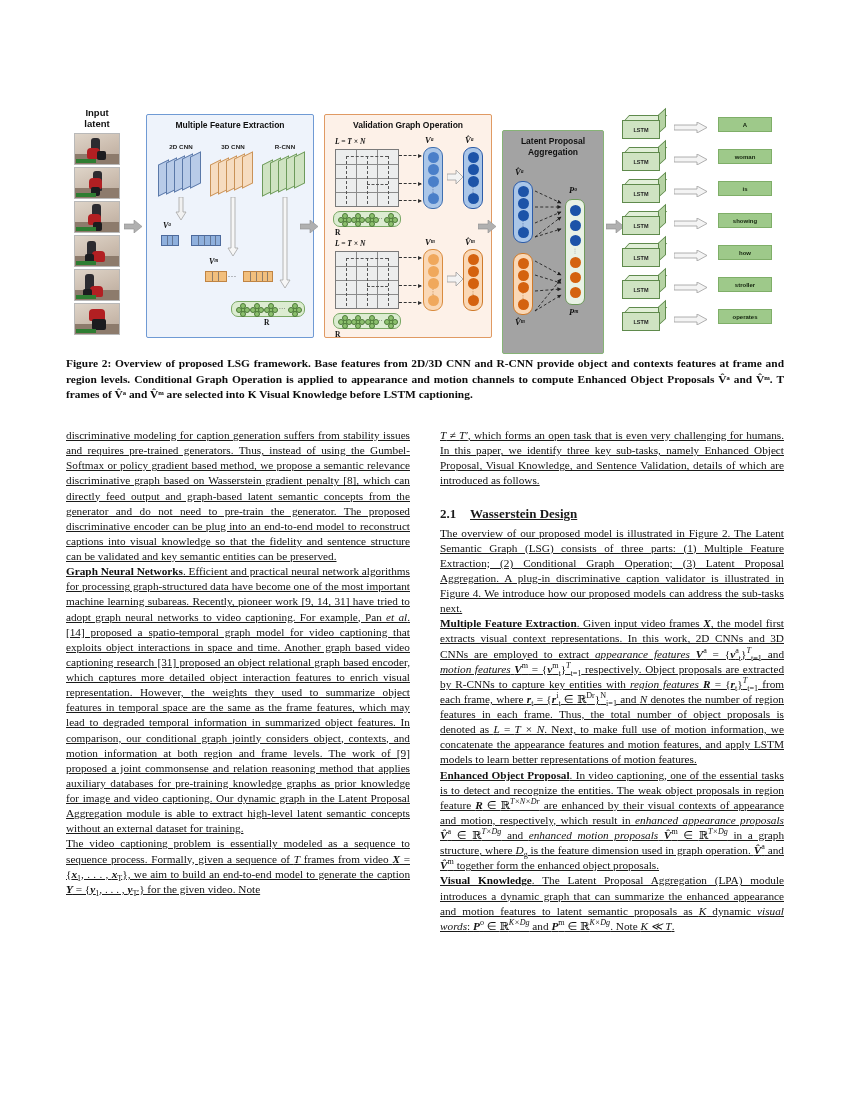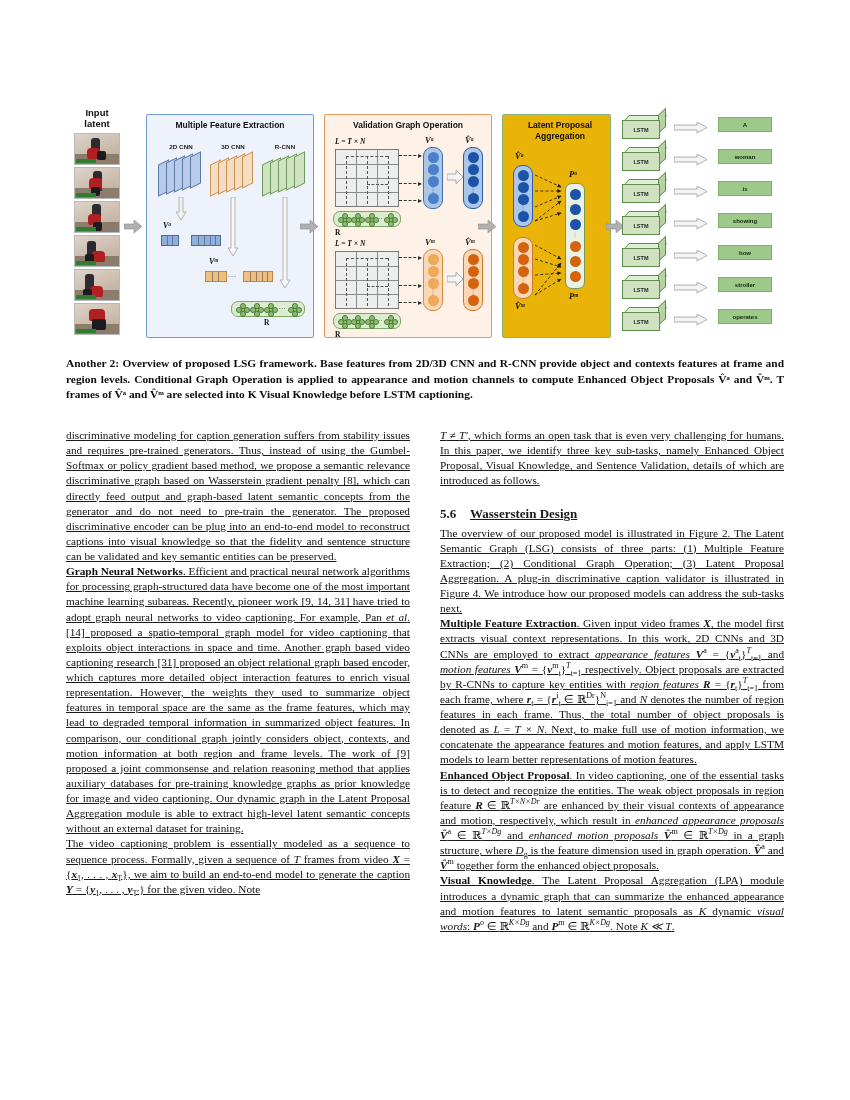--- a/index.html
+++ b/index.html
@@ -49,21 +49,21 @@
   .panel {
     position:absolute; border-radius:2px;
   }
   .panel-title {
     font-family:"Liberation Sans", sans-serif;
     font-weight:bold; font-size:8.5px; text-align:center; color:#111;
     padding-top:5px; line-height:1.25;
   }
   .p-mfe { left:80px; top:14px; width:166px; height:222px; background:#eef3fb; border:1px solid #6f9ad4; }
   .p-cgo { left:258px; top:14px; width:166px; height:222px; background:#fdf1e8; border:1px solid #e09a63; }
-  .p-lpa { left:436px; top:14px; width:100px; height:222px; background:#eab308; border:1px solid #86b376;padding-left:7px; }
+  .p-lpa { left:436px; top:30px; width:100px; height:222px; background:#a3a3a3; border:1px solid #86b376; }
 
   
   .cnn-row { position:absolute; top:28px; left:0; width:100%; }
   .cnn-group { position:absolute; text-align:center; }
   .cnn-lab {
     font-family:"Liberation Sans", sans-serif; font-size:6.2px; font-weight:bold;
     color:#222; margin-bottom:2px; letter-spacing:.1px;
   }
   .cnn-stack { position:relative; width:46px; height:40px; margin:0 auto; }
   .cnn-stack .sheet {
@@ -722,37 +722,37 @@
                 <polygon points="0,3 23,3 23,0 33,5.5 23,11 23,8 0,8" fill="#f4f4f4" stroke="#9d9d9d" stroke-width="0.8"></polygon>
               </svg></div>
           <div class="word-box">operates</div>
         </div>
       </div>
 
     </div>
   </div>
 
   <div class="caption">
-    <span>Another 2:</span><span> Overview of proposed LSG framework. Base features from 2D/3D CNN and R-CNN provide object and contexts features at frame and region levels. Conditional Graph Operation is applied to appearance and motion channels to compute Enhanced Object Proposals V̂ᵃ and V̂ᵐ. T frames of V̂ᵃ and V̂ᵐ are selected into K Visual Knowledge before LSTM captioning.</span>
+    <span>Figure 2:</span><span> Overview of proposed LSG framework. Base features from 2D/3D CNN and R-CNN provide object and contexts features at frame and region levels. Conditional Graph Operation is applied to appearance and motion channels to compute Enhanced Object Proposals V̂ᵃ and V̂ᵐ. T frames of V̂ᵃ and V̂ᵐ are selected into K Visual Knowledge before LSTM captioning.</span>
   </div>
 
   <div class="cols">
 
     <div class="col col-l">
       <p>discriminative modeling for caption generation suffers from stability issues and requires pre-trained generators. Thus, instead of using the Gumbel-Softmax or policy gradient based method, we propose a semantic relevance discriminative graph based on Wasserstein gradient penalty [8], which can directly feed output and graph-based latent semantic concepts from the generator and do not need to pre-train the generator. The proposed discriminative encoder can be plug into an end-to-end model to reconstruct captions into visual knowledge so that the fidelity and sentence structure can be validated and key semantic entities can be preserved.</p>
       <p><b>Graph Neural Networks</b><span>. Efficient and practical neural network algorithms for processing graph-structured data have become one of the most important machine learning subareas. Recently, pioneer work [9, 14, 31] have tried to adopt graph neural networks to video captioning. For example, Pan </span><i>et al</i><span>. [14] proposed a spatio-temporal graph model for video captioning that exploits object interactions in space and time. Another graph based video captioning research [31] proposed an object relational graph based encoder, which captures more detailed object interaction features to enrich visual representation. However, the weights they used to summarize object features in temporal space are the same as the frame features, which may lead to degraded temporal information in summarized object features. In comparison, our conditional graph jointly considers object, contexts, and motion information at both region and frame levels. The work of [9] proposed a joint commonsense and relation reasoning method that applies auxiliary databases for pre-training knowledge graphs as prior knowledge for image and video captioning. Our dynamic graph in the Latent Proposal Aggregation module is able to extract high-level latent semantic concepts without an external dataset for training.</span></p>
 
 
       <p><span>The video captioning problem is essentially modeled as a sequence to sequence process. Formally, given a sequence of </span><span class="mi">T</span><span> frames from video </span><span class="mb">X</span><span> = {</span><span class="mb">x</span><sub>1</sub><span>, . . . , </span><span class="mb">x</span><sub>T</sub><span>}, we aim to build an end-to-end model to generate the caption </span><span class="mb">Y</span><span> = {</span><span class="mb">y</span><sub>1</sub><span>, . . . , </span><span class="mb">y</span><sub>T′</sub><span>} for the given video. Note</span></p>
     </div>
 
     <div class="col col-r">
       <p><span class="mi">T</span><span> ≠ </span><span class="mi">T′</span><span>, which forms an open task that is even very challenging for humans. In this paper, we identify three key sub-tasks, namely Enhanced Object Proposal, Visual Knowledge, and Sentence Validation, details of which are introduced as follows.</span></p>
 
-      <h3 class="sub"><span class="num">5.6</span><span>Wasserstein Design</span></h3>
+      <h3 class="sub"><span class="num">2.1</span><span>Wasserstein Design</span></h3>
 
       <p>The overview of our proposed model is illustrated in Figure 2. The Latent Semantic Graph (LSG) consists of three parts: (1) Multiple Feature Extraction; (2) Conditional Graph Operation; (3) Latent Proposal Aggregation. A plug-in discriminative caption validator is illustrated in Figure 4. We introduce how our proposed models can address the sub-tasks next.</p>
 
       <p><b>Multiple Feature Extraction</b><span>. Given input video frames </span><span class="mb">X</span><span>, the model first extracts visual context representations. In this work, 2D CNNs and 3D CNNs are employed to extract </span><i>appearance features</i><span> </span><span class="mb">V</span><sup>a</sup><span> = {</span><span class="mb">v</span><sup>a</sup><sub>t</sub><span>}</span><sup class="mi">T</sup><sub>t=1</sub><span> and </span><i>motion features</i><span> </span><span class="mb">V</span><sup>m</sup><span> = {</span><span class="mb">v</span><sup>m</sup><sub>t</sub><span>}</span><sup class="mi">T</sup><sub>t=1</sub><span> respectively. Object proposals are extracted by R-CNNs to capture key entities with </span><i>region features</i><span> </span><span class="mb">R</span><span> = {</span><span class="mb">r</span><sub>t</sub><span>}</span><sup class="mi">T</sup><sub>t=1</sub><span> from each frame, where </span><span class="mb">r</span><sub>t</sub><span> = {</span><span class="mb">r</span><sup>i</sup><sub>t</sub><span> ∈ </span><span class="bbb">ℝ</span><sup>Dr</sup><span>}</span><sup>N</sup><sub>i=1</sub><span> and </span><span class="mi">N</span><span> denotes the number of region features in each frame. Thus, the total number of object proposals is denoted as </span><span class="mi">L</span><span> = </span><span class="mi">T × N</span><span>. Next, to make full use of motion information, we concatenate the appearance features and motion features, and apply LSTM models to learn better representations of motion features.</span></p>
 
       <p><b>Enhanced Object Proposal</b><span>. In video captioning, one of the essential tasks is to detect and recognize the entities. The weak object proposals in region feature </span><span class="mb">R</span><span> ∈ </span><span class="bbb">ℝ</span><sup class="mi">T×N×Dr</sup><span> are enhanced by their visual contexts of appearance and motion, respectively, which result in </span><i>enhanced appearance proposals</i><span> </span><span class="mb">V̂</span><sup>a</sup><span> ∈ </span><span class="bbb">ℝ</span><sup class="mi">T×Dg</sup><span> and </span><i>enhanced motion proposals</i><span> </span><span class="mb">V̂</span><sup>m</sup><span> ∈ </span><span class="bbb">ℝ</span><sup class="mi">T×Dg</sup><span> in a graph structure, where </span><span class="mi">D</span><sub>g</sub><span> is the feature dimension used in graph operation. </span><span class="mb">V̂</span><sup>a</sup><span> and </span><span class="mb">V̂</span><sup>m</sup><span> together form the enhanced object proposals.</span></p>
 
       <p><b>Visual Knowledge</b><span>. The Latent Proposal Aggregation (LPA) module introduces a dynamic graph that can summarize the enhanced appearance and motion features to latent semantic proposals as </span><span class="mi">K</span><span> dynamic </span><i>visual words</i><span>: </span><span class="mb">P</span><sup>o</sup><span> ∈ </span><span class="bbb">ℝ</span><sup class="mi">K×Dg</sup><span> and </span><span class="mb">P</span><sup>m</sup><span> ∈ </span><span class="bbb">ℝ</span><sup class="mi">K×Dg</sup><span>. Note </span><span class="mi">K ≪ T</span><span>.</span></p>
     </div>
 

